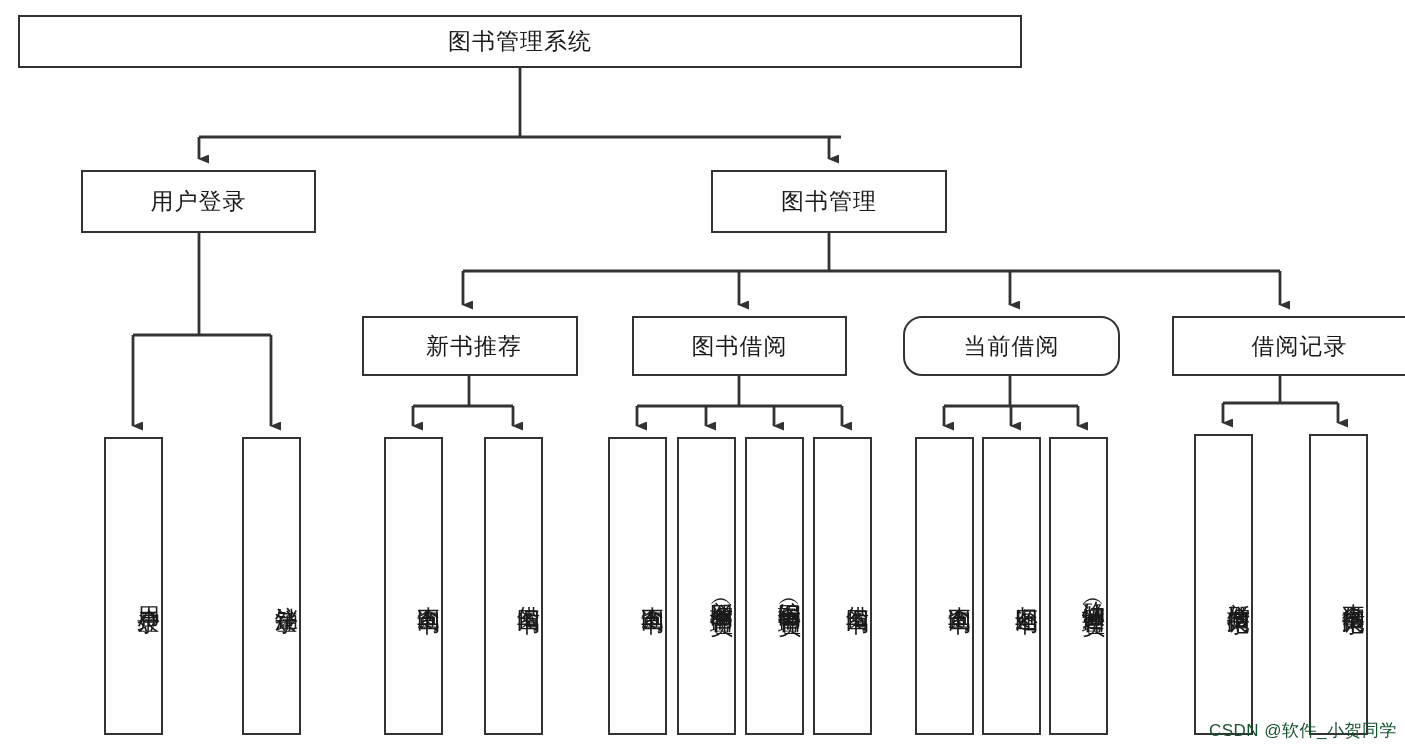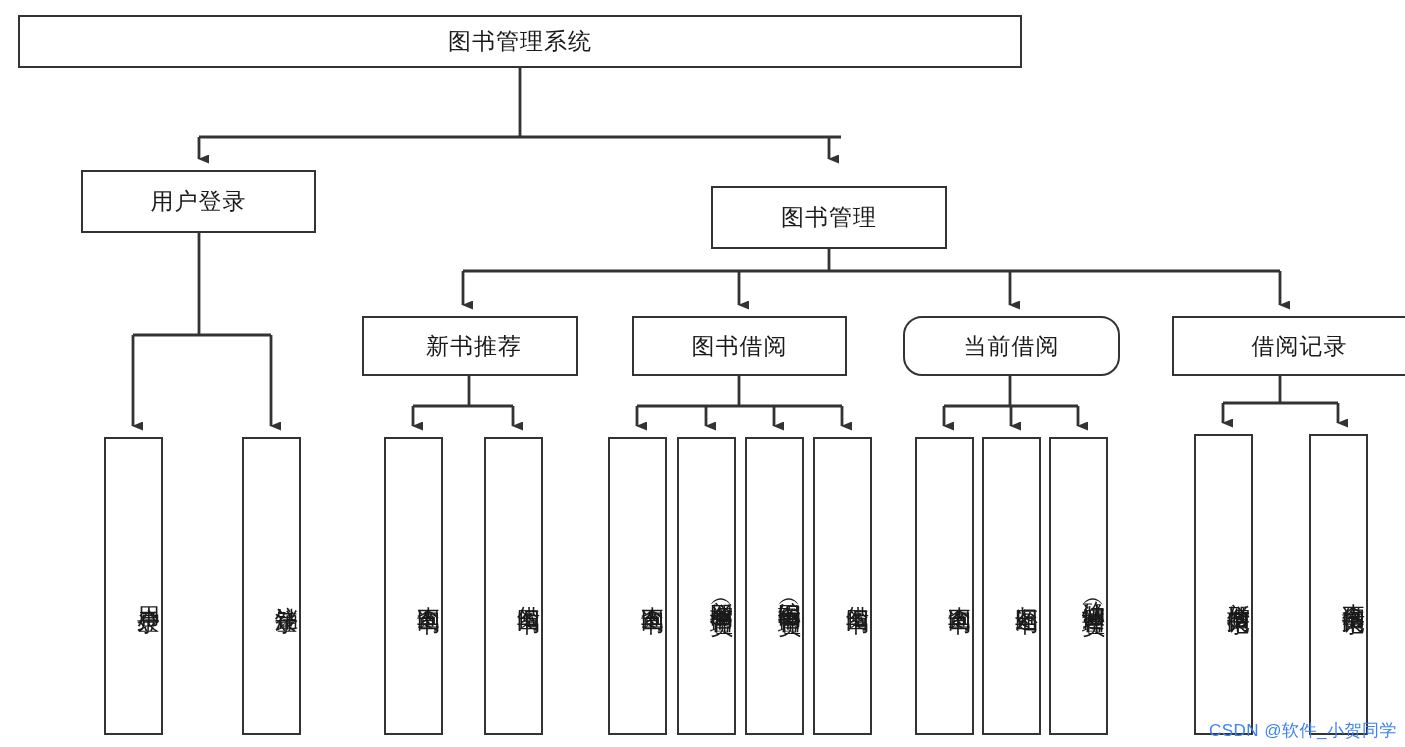--- a/index.html
+++ b/index.html
@@ -57,21 +57,21 @@
   }
   .node-label {
     display: block;
     white-space: nowrap;
   }
   #watermark {
     position: absolute;
     right: 8px;
     bottom: 5px;
     font-size: 17px;
-    color: #3b82f6;
+    color: #14532d;
     letter-spacing: 0.5px;
     user-select: none;
     margin-left: 40px;
   }
 </style>
 </head>
 <body>
 
 <div id="diagram-root">
 
@@ -125,21 +125,21 @@
     </g>
   </svg>
 
   <div class="node-box horizontal" style="left:18px; top:15px; width:1004px; height:53px;">
     <span class="node-label">图书管理系统</span>
   </div>
 
   <div class="node-box horizontal" style="left:81px; top:170px; width:235px; height:63px;">
     <span class="node-label">用户登录</span>
   </div>
-  <div class="node-box horizontal" style="left:711px; top:170px; width:236px; height:63px;margin-top:16px;">
+  <div class="node-box horizontal" style="left:711px; top:170px; width:236px; height:63px;">
     <span class="node-label">图书管理</span>
   </div>
 
   <div class="node-box horizontal" style="left:362px; top:316px; width:216px; height:60px;padding-left:8px;">
     <span class="node-label">新书推荐</span>
   </div>
   <div class="node-box horizontal" style="left:632px; top:316px; width:215px; height:60px;text-align:right;">
     <span class="node-label">图书借阅</span>
   </div>
   <div class="node-box horizontal" style="left:903px; top:316px; width:217px; height:60px;border-radius:19px;">

